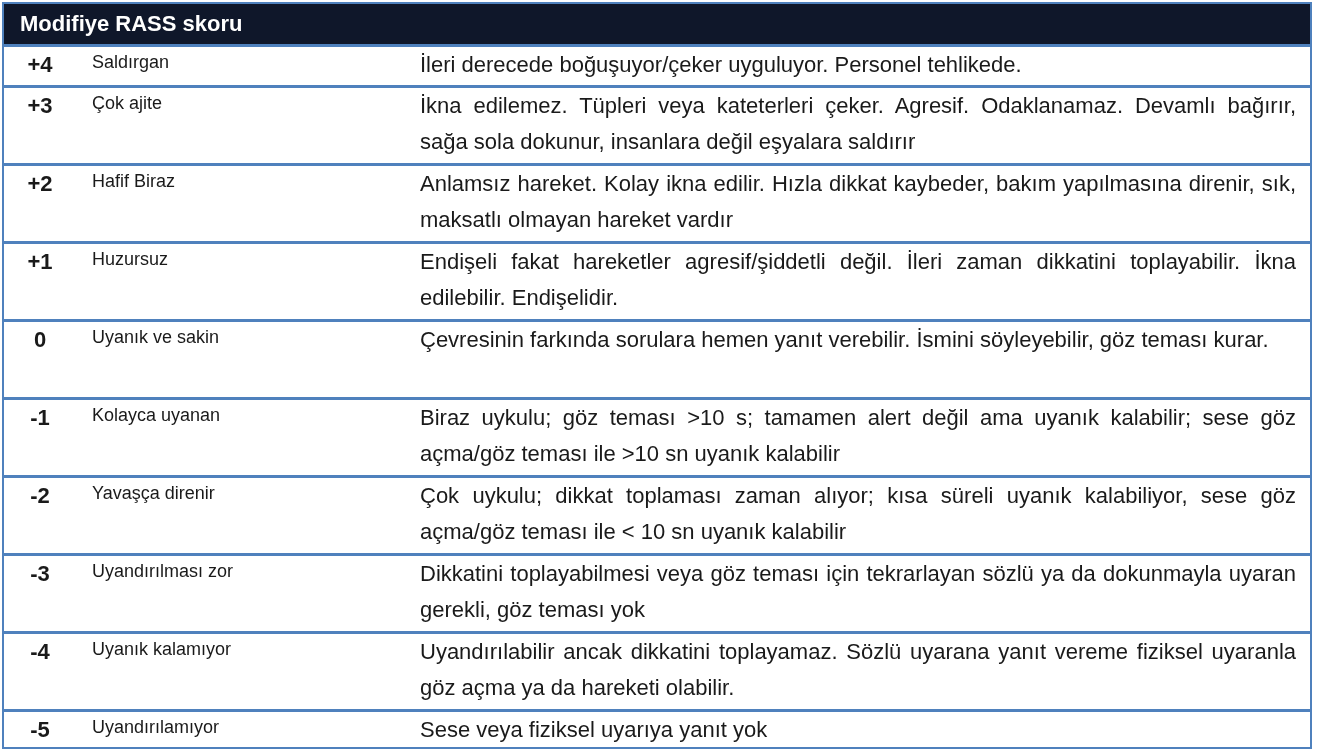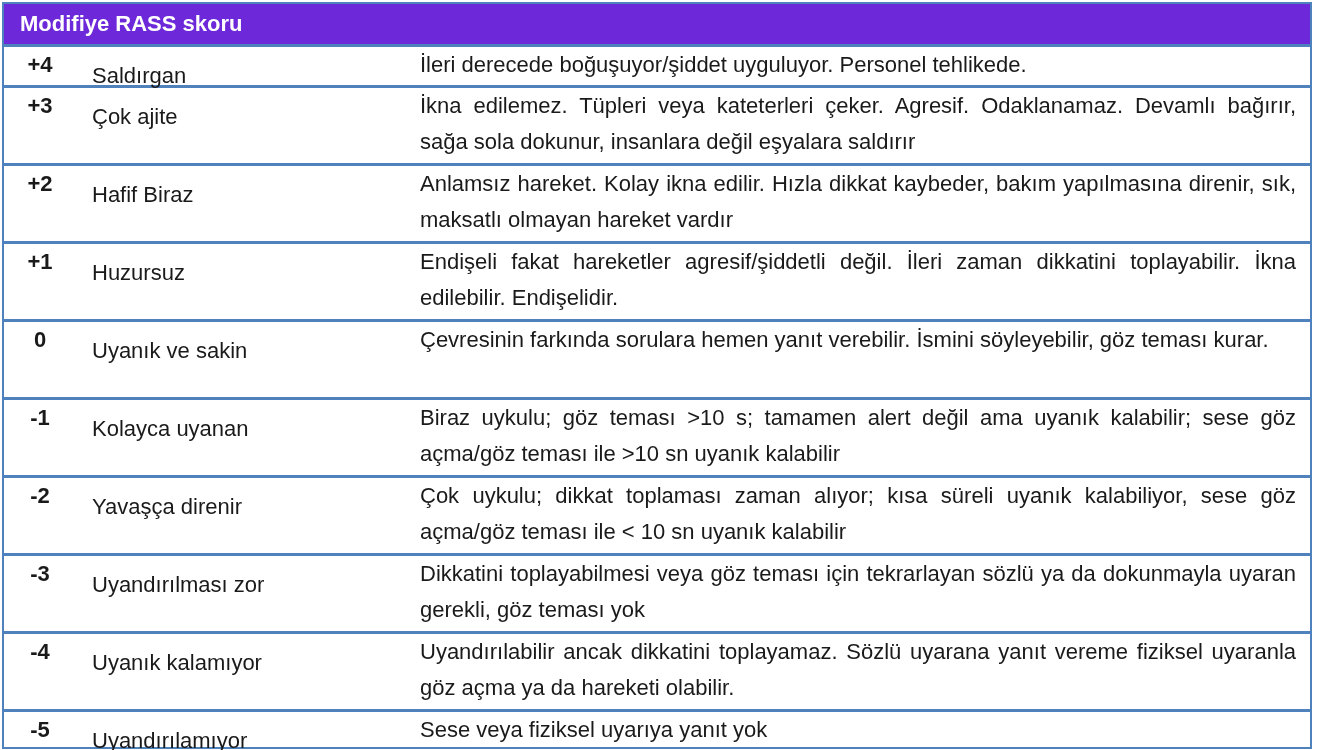--- a/index.html
+++ b/index.html
@@ -3,50 +3,50 @@
   <meta charset="utf-8">
   <style>
     html, body { margin: 0; padding: 0; background: #ffffff; }
     body { width: 1320px; height: 750px; overflow: hidden; position: relative; }
     .table {
       position: absolute; left: 2px; top: 2px; width: 1310px;
       border: 2px solid #4f81bd; box-sizing: border-box;
       font-family: "Liberation Sans", sans-serif; color: #1a1a1a;
     }
     .title {
-      background: #6d28d9; color: #ffffff; font-weight: bold;
+      background: #0f172a; color: #ffffff; font-weight: bold;
       font-size: 22px; height: 40px; line-height: 40px; padding-left: 16px;
       border-bottom: 3px solid #4f81bd;
     }
     .row {
       display: flex; border-top: 3px solid #4f81bd; box-sizing: border-box;
     }
     .row:first-of-type { border-top: none; }
     .score {
       width: 72px; font-weight: bold; font-size: 22px; text-align: center;
       padding-top: 5px; flex: none;
     }
-    .label { width: 336px; font-size: 22px; padding-top: 16px; flex: none; padding-left: 16px; box-sizing: border-box; }
+    .label { width: 336px; font-size: 18px; padding-top: 5px; flex: none; padding-left: 16px; box-sizing: border-box; }
     .desc {
       flex: 1; font-size: 22px; line-height: 36px; text-align: justify;
       padding: 0 14px 0 8px; text-align-last: left;
     }
     .r1 { height: 38px; }
     .r2 { height: 78px; }
   </style>
 </head>
 <body>
 
 <div class="table">
   <div class="title">Modifiye RASS skoru</div>
   <div class="body">
     <div class="row r1">
       <div class="score">+4</div>
       <div class="label">Saldırgan</div>
-      <div class="desc">İleri derecede boğuşuyor/şiddet uyguluyor. Personel tehlikede.</div>
+      <div class="desc">İleri derecede boğuşuyor/çeker uyguluyor. Personel tehlikede.</div>
     </div>
     <div class="row r2">
       <div class="score">+3</div>
       <div class="label">Çok ajite</div>
       <div class="desc">İkna edilemez. Tüpleri veya kateterleri çeker. Agresif. Odaklanamaz. Devamlı bağırır, sağa sola dokunur, insanlara değil eşyalara saldırır</div>
     </div>
     <div class="row r2">
       <div class="score">+2</div>
       <div class="label">Hafif Biraz</div>
       <div class="desc">Anlamsız hareket. Kolay ikna edilir.  Hızla dikkat kaybeder, bakım yapılmasına direnir, sık, maksatlı olmayan hareket vardır</div>

